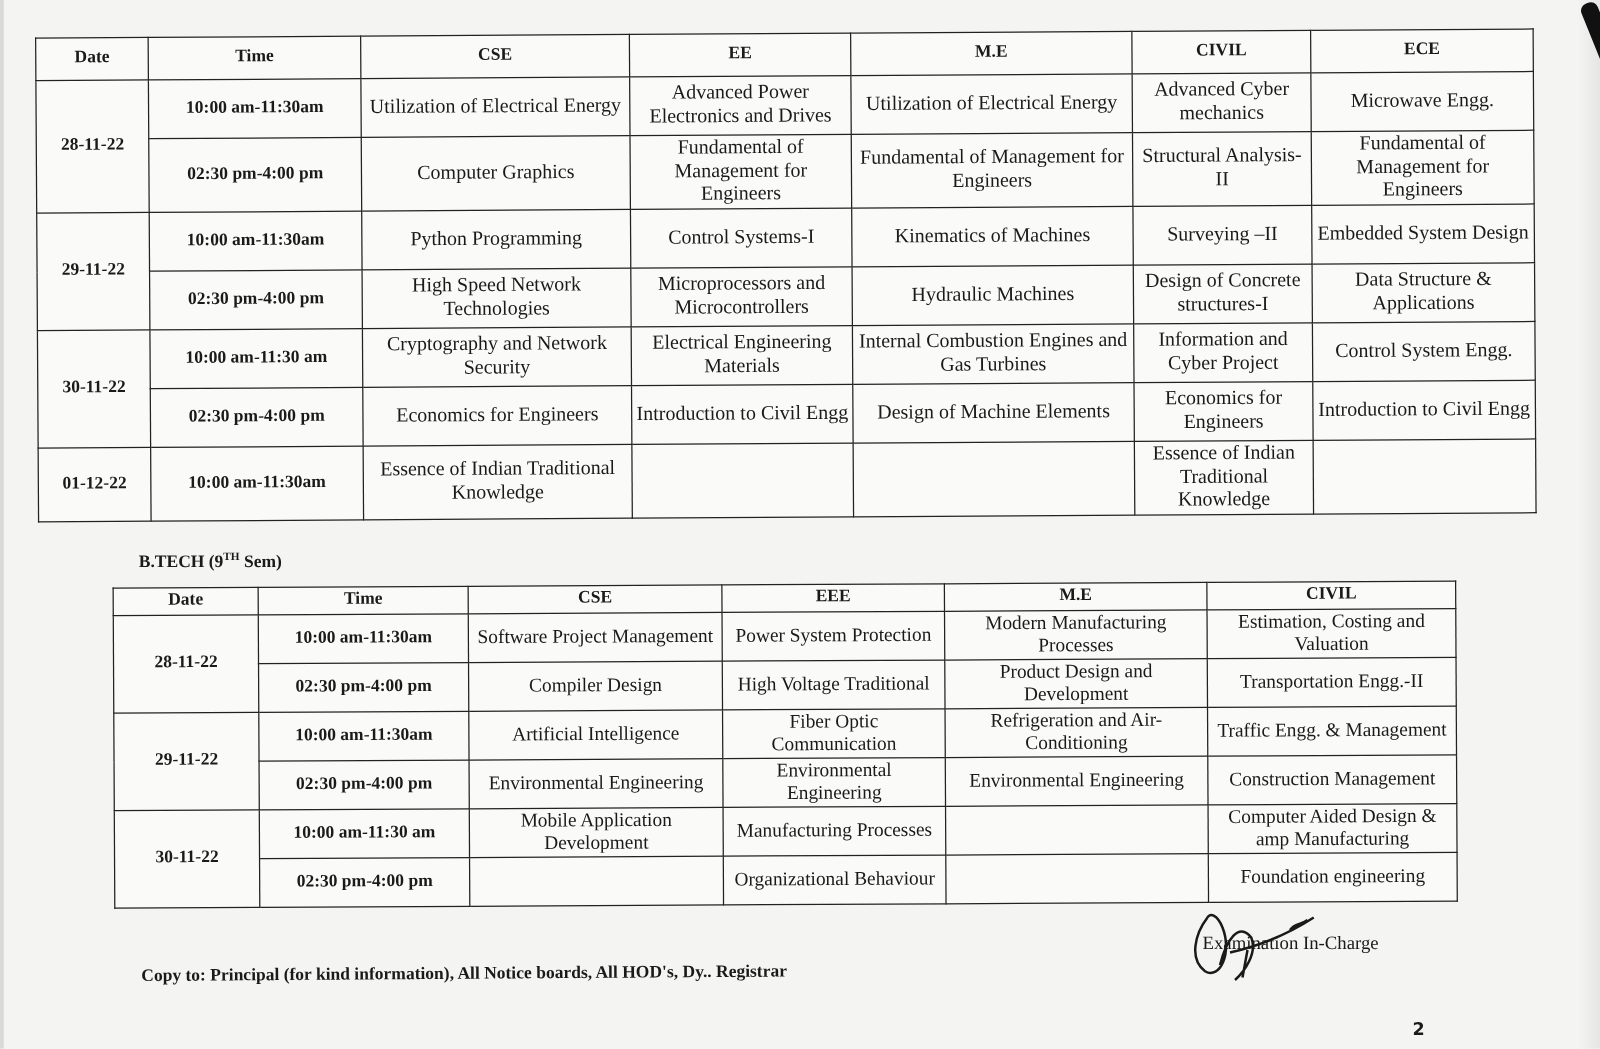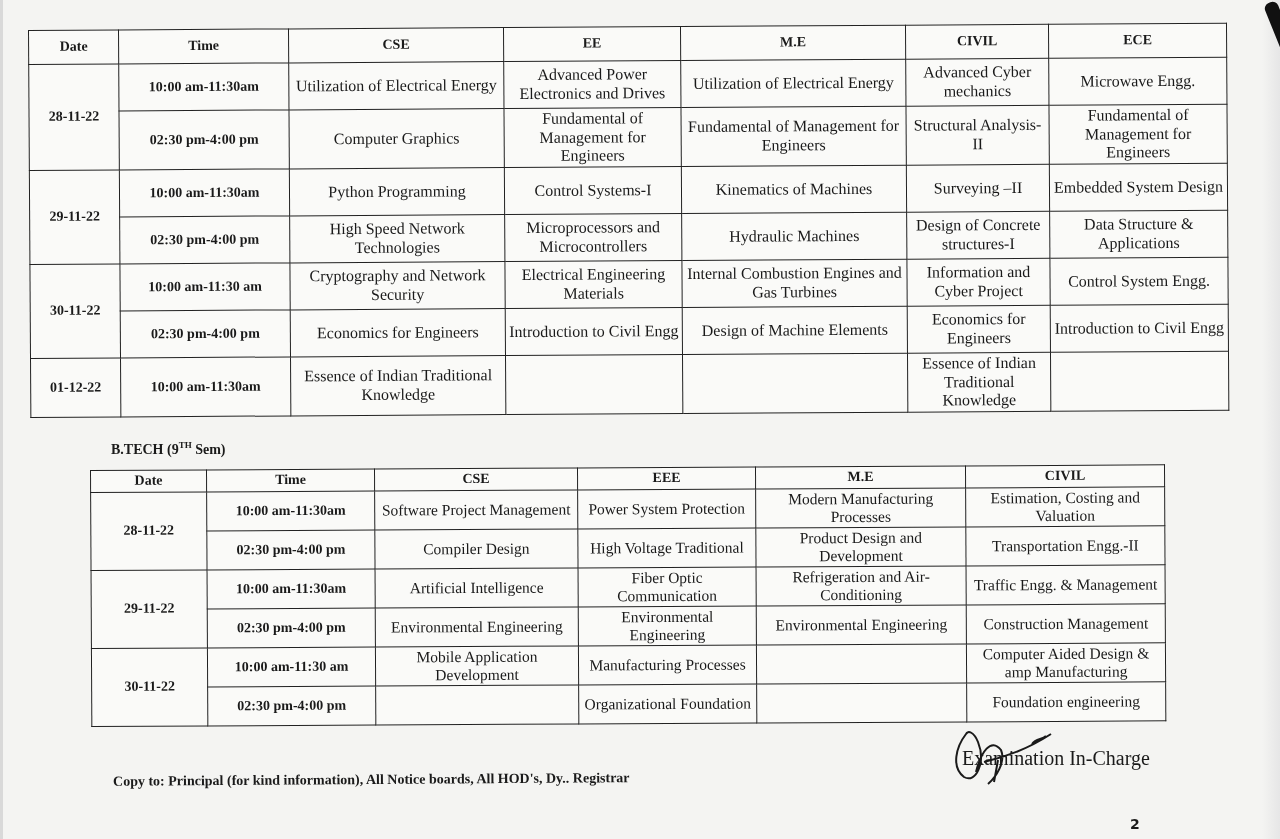--- a/index.html
+++ b/index.html
@@ -48,21 +48,21 @@
   table#t5 td.subj { height: 46px; }
   table#t7 td.subj { height: 38px; font-size: 15.5px; }
   .footer-copy {
     position: absolute; left: 113px; top: 772px; font-weight: bold; font-size: 14px;
     transform: rotate(-0.4deg);
   }
   .signature {
     position: absolute; left: 946px; top: 722px; width: 110px; height: 70px;
   }
   .signatory {
-    position: absolute; left: 962px; top: 747px; font-size: 20px;
+    position: absolute; left: 962px; top: 747px; font-size: 15px;
   }
   .page-number {
     position: absolute; left: 1130px; top: 816px; font-weight: bold; font-size: 14px;
     font-family: "DejaVu Sans", sans-serif;
   }
 </style>
 </head>
 <body>
 
 <div class="page-edge-left"></div>
@@ -216,21 +216,21 @@
       <td class="date" rowspan="2">30-11-22</td>
       <td class="time">10:00 am-11:30 am</td>
       <td class="subj">Mobile Application Development</td>
       <td class="subj">Manufacturing Processes</td>
       <td class="subj"></td>
       <td class="subj">Computer Aided Design &amp; amp Manufacturing</td>
     </tr>
     <tr>
       <td class="time">02:30 pm-4:00 pm</td>
       <td class="subj"></td>
-      <td class="subj">Organizational Foundation</td>
+      <td class="subj">Organizational Behaviour</td>
       <td class="subj"></td>
       <td class="subj">Foundation engineering</td>
     </tr>
   </tbody>
 </table>
 
 <div class="footer-copy">Copy to: Principal (for   kind information), All Notice boards,   All HOD's, Dy.. Registrar</div>
 
 <svg class="signature" viewBox="0 0 110 70">
   <path d="M20 12 C 10 25, 5 45, 18 55 C 30 62, 40 40, 32 20 C 28 10, 22 8, 20 12 M 30 50 C 35 30, 45 15, 55 28 C 60 40, 50 55, 42 62 M 48 60 L 52 38 M 38 40 C 60 35, 85 25, 105 12 M 86 22 C 90 16, 96 18, 100 14" fill="none" stroke="#1a1a1a" stroke-width="2"></path>

